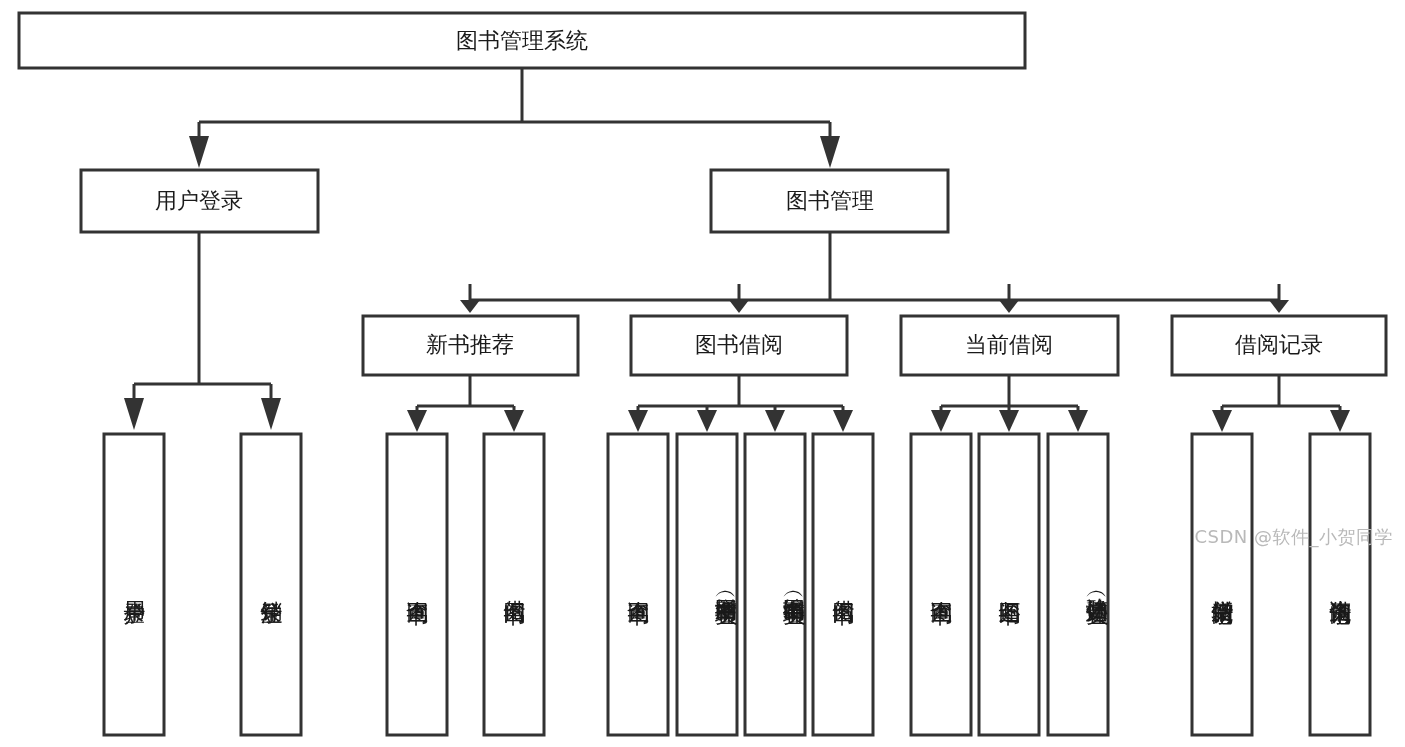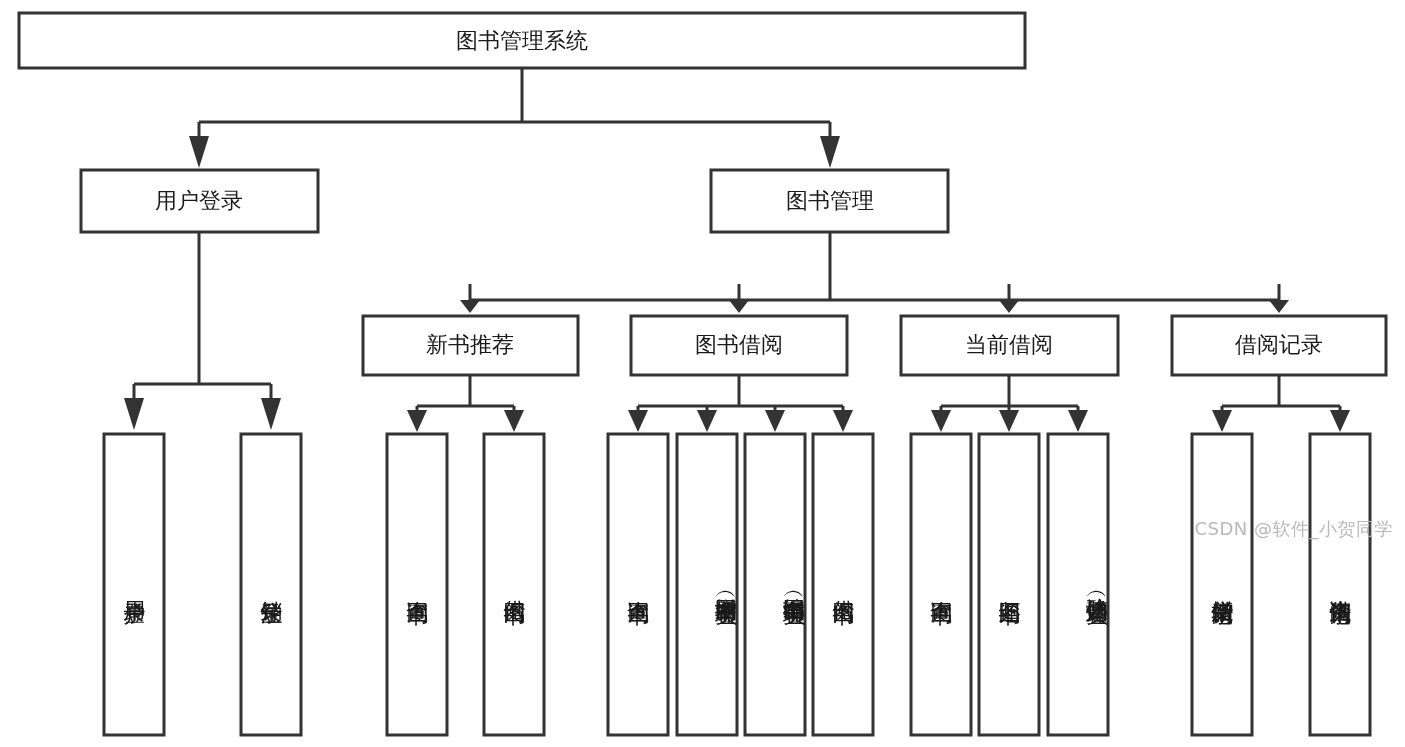--- a/index.html
+++ b/index.html
@@ -59,21 +59,21 @@
     line-height: 1.04;
     color: #1a1a1a;
     letter-spacing: 1px;
     white-space: nowrap;
     text-align: center;
     pointer-events: none;
   }
   .watermark {
     position: absolute;
     right: 12px;
-    bottom: 20px;
+    bottom: 12px;
     font-family: "DejaVu Sans", "Liberation Sans", sans-serif;
     font-size: 18px;
     color: #b9b9b9;
     white-space: nowrap;
     letter-spacing: 0.5px;
   }
 </style>
 </head>
 <body>
 

